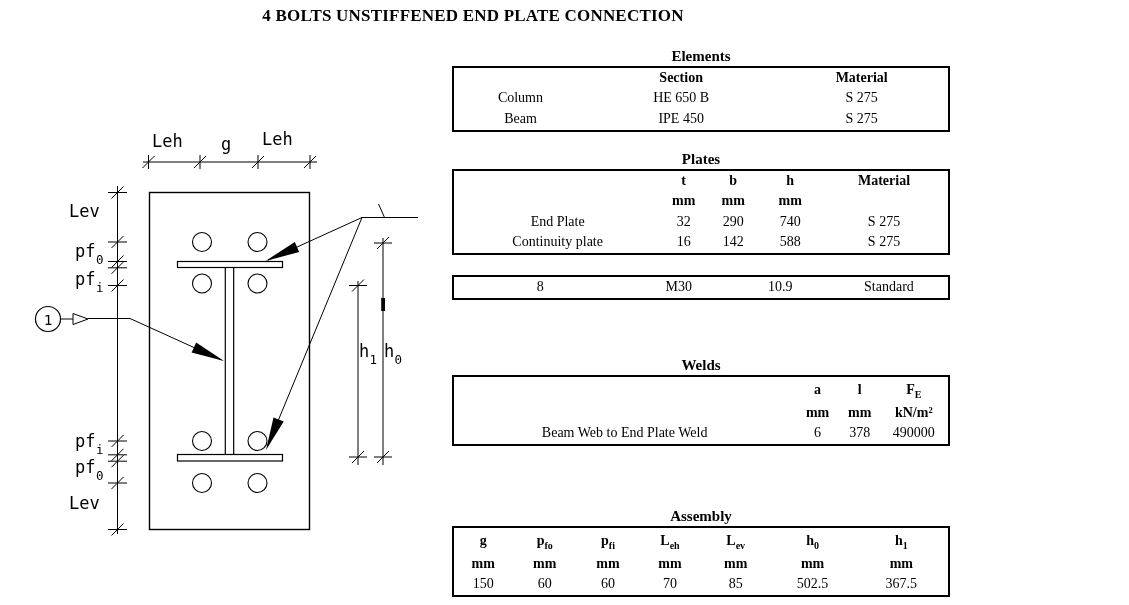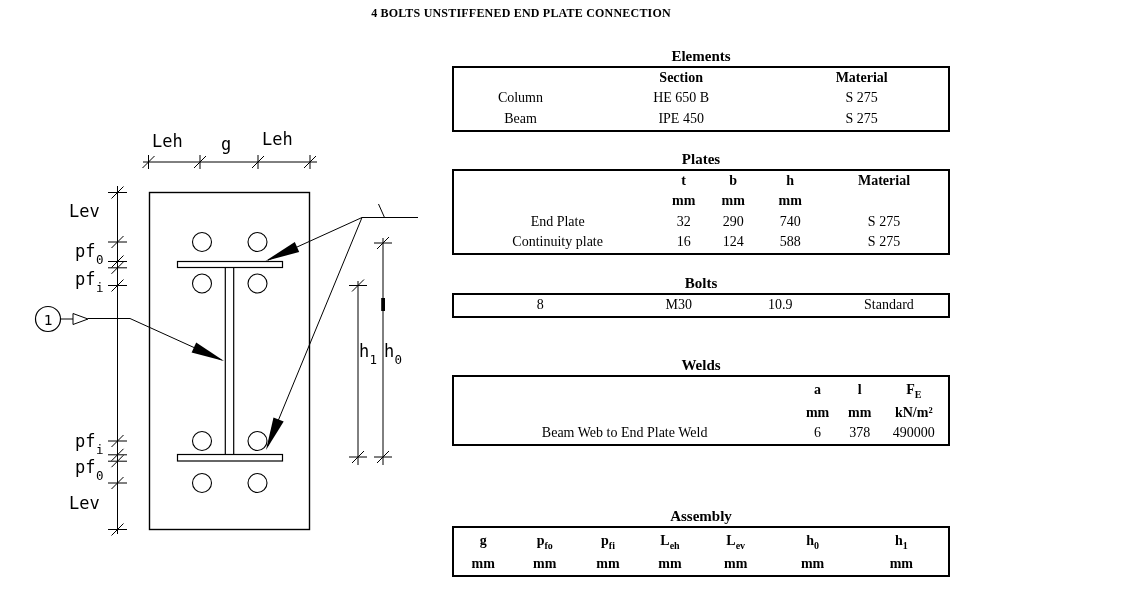--- a/index.html
+++ b/index.html
@@ -1,19 +1,19 @@
 <!DOCTYPE html>
 <html><head>
 <meta charset="utf-8">
 <style>
   html,body{margin:0;padding:0;background:#fff;}
   body{position:relative;width:1129px;height:605px;overflow:hidden;
        font-family:"Liberation Serif",serif;color:#000;}
   .page-title{position:absolute;top:6px;left:0;width:946px;text-align:center;
-              font-weight:bold;font-size:12px;letter-spacing:.2px;padding-left:48px;}
+              font-weight:bold;font-size:17px;letter-spacing:.2px;}
   .diagram{position:absolute;left:0;top:0;}
   .tbl{position:absolute;left:452px;width:498px;}
   .tbl-title{height:18px;text-align:center;font-weight:bold;font-size:15px;line-height:16px;}
   table{width:100%;border-collapse:collapse;border:2px solid #000;table-layout:fixed;
         font-size:14px;}
   td{text-align:center;vertical-align:middle;padding:0;height:20.5px;line-height:1.05;
      white-space:nowrap;overflow:visible;}
   td.h26{height:26px;}
   .b{font-weight:bold;margin-top:11px;}
   sub{font-size:10px;font-weight:inherit;line-height:0;}
@@ -173,30 +173,29 @@
     <tr>
       <td>End Plate</td>
       <td>32</td>
       <td>290</td>
       <td>740</td>
       <td>S 275</td>
     </tr>
     <tr>
       <td>Continuity plate</td>
       <td>16</td>
-      <td>124</td>
+      <td>142</td>
       <td>588</td>
       <td>S 275</td>
     </tr>
   </tbody>
     </table>
 </div>
 
 <div class="tbl" style="top:275px">
-  <div class="tbl-title">Bolts</div>
   <table>
     <colgroup>
         <col style="width:35%">
         <col style="width:21%">
         <col style="width:20%">
         <col style="width:24%">
       </colgroup>
     <tbody>
     <tr>
       <td>8</td>
@@ -264,15 +263,24 @@
     </tr>
     <tr class="b">
       <td>mm</td>
       <td>mm</td>
       <td>mm</td>
       <td>mm</td>
       <td>mm</td>
       <td>mm</td>
       <td>mm</td>
     </tr>
+    <tr>
+      <td>150</td>
+      <td>60</td>
+      <td>60</td>
+      <td>70</td>
+      <td>85</td>
+      <td>502.5</td>
+      <td>367.5</td>
+    </tr>
   </tbody>
     </table>
 </div>
 
 </body></html>

